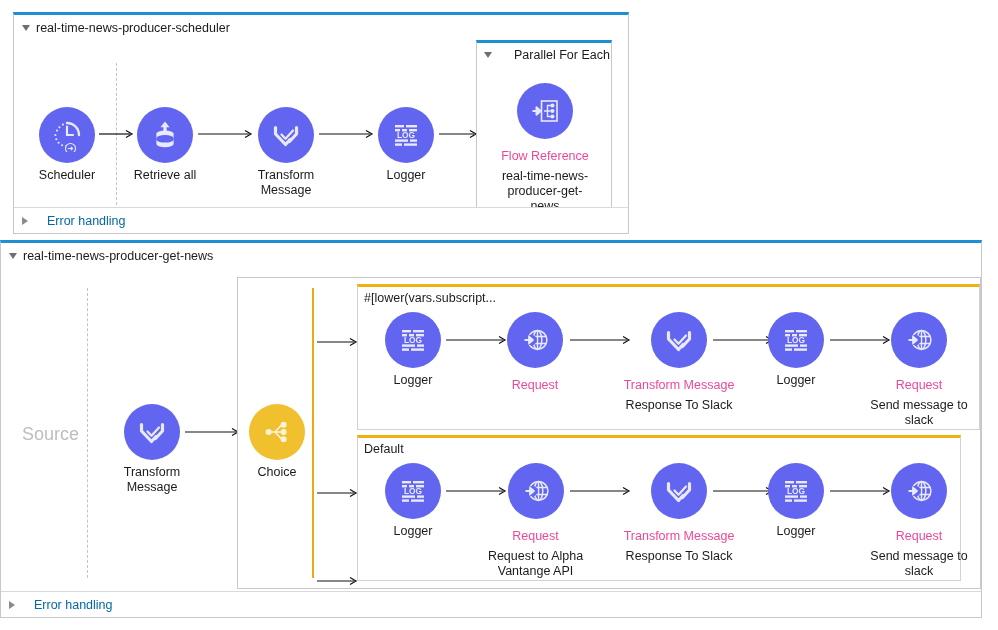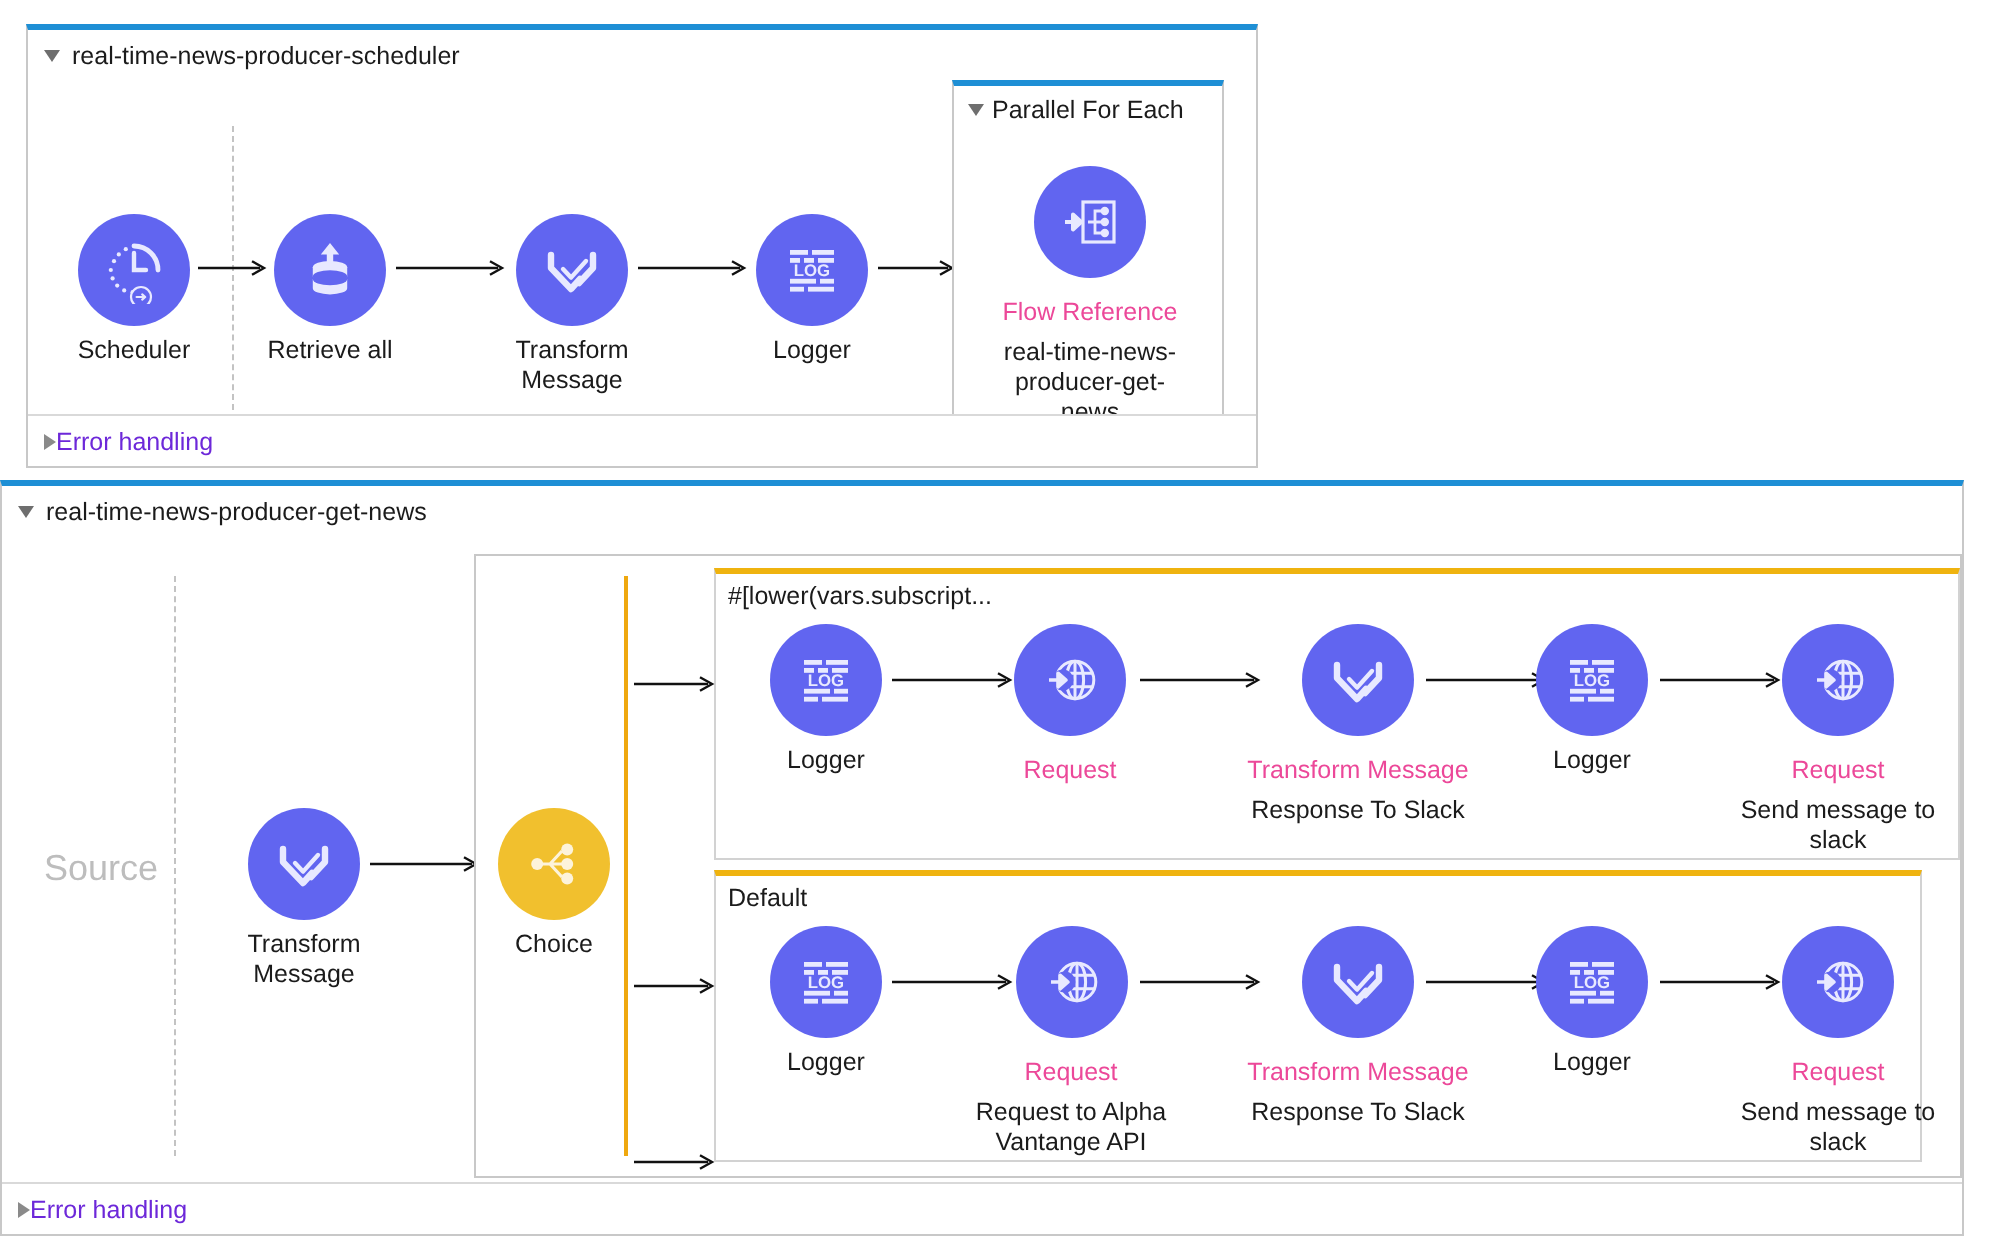--- a/index.html
+++ b/index.html
@@ -35,23 +35,23 @@
     white-space: nowrap;
   }
   .flow-footer {
     position: absolute;
     left: 0; right: 0; bottom: 0;
     height: 26px;
     border-top: 1px solid #d9d9d9;
     display: flex;
     align-items: center;
     padding-left: 8px;
-    gap: 0;
+    gap: 19px;
     font-size: 12.5px;
-    color: #6d28d9;
+    color: #0369a1;
     background: #ffffff;
   }
 
   
   .tri-down {
     width: 0; height: 0;
     border-left: 4.5px solid transparent;
     border-right: 4.5px solid transparent;
     border-top: 6px solid #6e6e6e;
     display: inline-block;
@@ -119,21 +119,21 @@
   
   .scope {
     position: absolute;
     background: #ffffff;
     border: 1px solid #c8c8c8;
     border-top: 3px solid #1e8fd5;
   }
   .scope-header {
     position: absolute;
     left: 7px; top: 5px;
-    display: flex; align-items: center; gap: 4px;
+    display: flex; align-items: center; gap: 22px;
     font-size: 12.5px;
     color: #1b1b1b;
     white-space: nowrap;
   }
 
   
   .router-box {
     position: absolute;
     border: 1px solid #c8c8c8;
     background: #ffffff;

